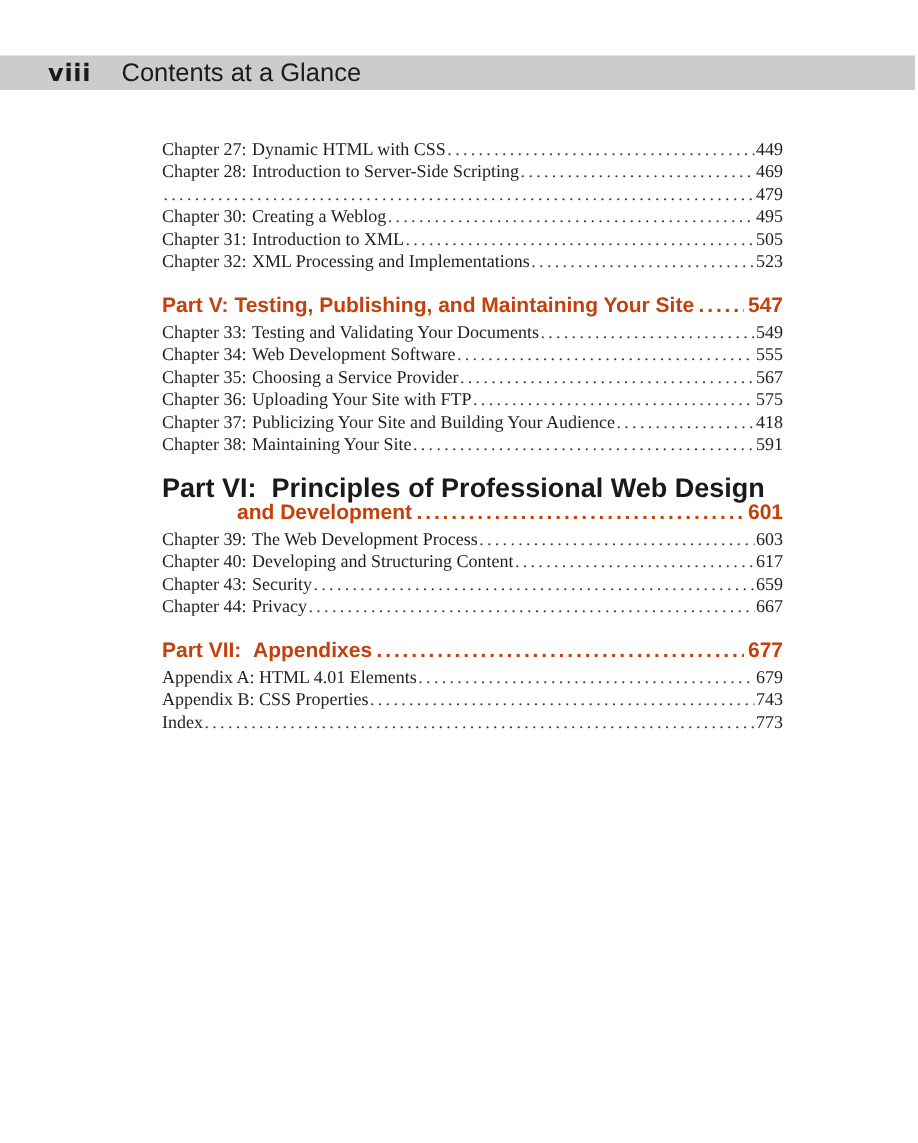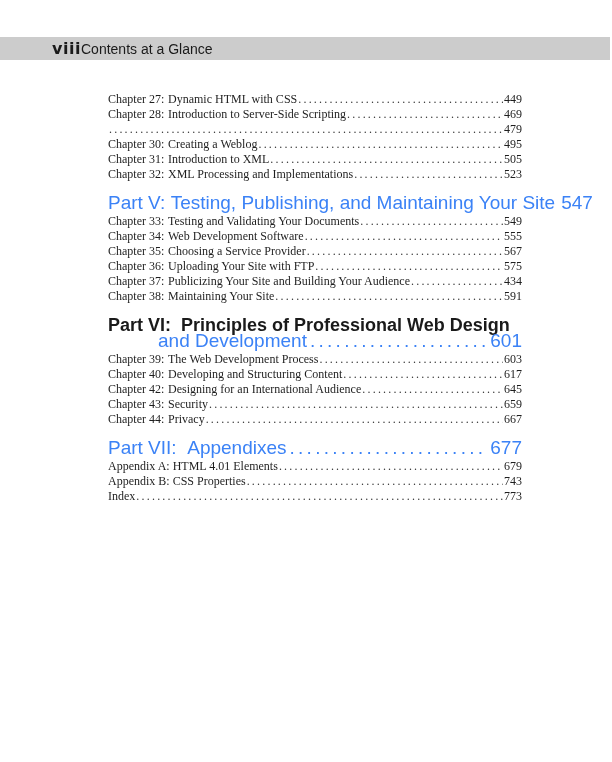--- a/index.html
+++ b/index.html
@@ -6,25 +6,25 @@
     html, body { width: 612px; height: 762px; background: #ffffff; overflow: hidden; }
     body { position: relative; color: #1e1e1e; }
 
     .header-bar {
       position: absolute; left: 0; top: 37px; width: 610px; height: 23px;
       background: #cccccc;
     }
     .page-num {
       position: absolute; left: 32px; top: 37px; height: 23px;
       font-family: "DejaVu Sans", sans-serif; font-weight: bold; font-size: 16px;
-      line-height: 23px; color: #1a1a1a; letter-spacing: 0.5px; margin-left: 20px;
+      line-height: 23px; color: #1a1a1a; letter-spacing: 0.5px;
     }
     .running-head {
       position: absolute; left: 81px; top: 37px; height: 17px;
-      font-family: "Liberation Sans", sans-serif; font-size: 14px;
+      font-family: "Liberation Sans", sans-serif; font-size: 17px;
       line-height: 24px; color: #1a1a1a;
     }
 
     .toc { position: absolute; left: 108px; top: 92px; width: 414px; }
 
     .row {
       display: flex; align-items: baseline; height: 15px;
       font-family: "Liberation Serif", serif; font-size: 12px; line-height: 15px;
       color: #1e1e1e; white-space: nowrap;
     }
@@ -35,22 +35,22 @@
       color: #3a3a3a;
     }
     .row .leader::before {
       content: ". . . . . . . . . . . . . . . . . . . . . . . . . . . . . . . . . . . . . . . . . . . . . . . . . . . . . . . . . . . . . . . . . . . . . . . . . . . . . . . . . . . . . . . . . . . . . . . . . . . . . . . . . . . . . . .";
       letter-spacing: -0.4px; white-space: nowrap;
     }
     .row .pg { flex: 0 0 auto; text-align: right; }
 
     .part {
       display: flex; align-items: baseline;
-      font-family: "Liberation Sans", sans-serif; font-weight: normal; font-size: 19px;
-      line-height: 16px; color: #3b82f6; white-space: nowrap;
+      font-family: "Liberation Sans", sans-serif; font-weight: bold; font-size: 14px;
+      line-height: 16px; color: #c2410c; white-space: nowrap;
     }
     .part .leader { flex: 1 1 auto; overflow: hidden; margin: 0 3px; }
     .part .leader::before {
       content: ". . . . . . . . . . . . . . . . . . . . . . . . . . . . . . . . . . . . . . . . . . . . . . . . . . . . . . . . . . . . . . . . . . . . . . . . . . . . . . . . . . . . . . . . . . . . .";
       letter-spacing: -1px; white-space: nowrap;
     }
     .part .pg { flex: 0 0 auto; }
     .part-block { margin-top: 13px; margin-bottom: 3px; }
     .part-two-line .line1 { display: block; line-height: 16px;
       font-family: "Liberation Sans", sans-serif; font-weight: bold; font-size: 18px; color:#1a1a1a; white-space: nowrap; }
@@ -119,21 +119,21 @@
       <span class="pg">567</span>
     </div>
     <div class="row">
       <span class="lbl"><span class="ch">Chapter 36:</span><span>Uploading Your Site with FTP</span></span>
       <span class="leader"></span>
       <span class="pg">575</span>
     </div>
     <div class="row">
       <span class="lbl"><span class="ch">Chapter 37:</span><span>Publicizing Your Site and Building Your Audience</span></span>
       <span class="leader"></span>
-      <span class="pg">434</span>
+      <span class="pg">418</span>
     </div>
     <div class="row">
       <span class="lbl"><span class="ch">Chapter 38:</span><span>Maintaining Your Site</span></span>
       <span class="leader"></span>
       <span class="pg">591</span>
     </div>
   </div>
 
   <div>
     <div class="part-two-line part-block">
@@ -146,25 +146,20 @@
     </div>
     <div class="row">
       <span class="lbl"><span class="ch">Chapter 39:</span><span>The Web Development Process</span></span>
       <span class="leader"></span>
       <span class="pg">603</span>
     </div>
     <div class="row">
       <span class="lbl"><span class="ch">Chapter 40:</span><span>Developing and Structuring Content</span></span>
       <span class="leader"></span>
       <span class="pg">617</span>
-    </div>
-    <div class="row">
-      <span class="lbl"><span class="ch">Chapter 42:</span><span>Designing for an International Audience</span></span>
-      <span class="leader"></span>
-      <span class="pg">645</span>
     </div>
     <div class="row">
       <span class="lbl"><span class="ch">Chapter 43:</span><span>Security</span></span>
       <span class="leader"></span>
       <span class="pg">659</span>
     </div>
     <div class="row">
       <span class="lbl"><span class="ch">Chapter 44:</span><span>Privacy</span></span>
       <span class="leader"></span>
       <span class="pg">667</span>

